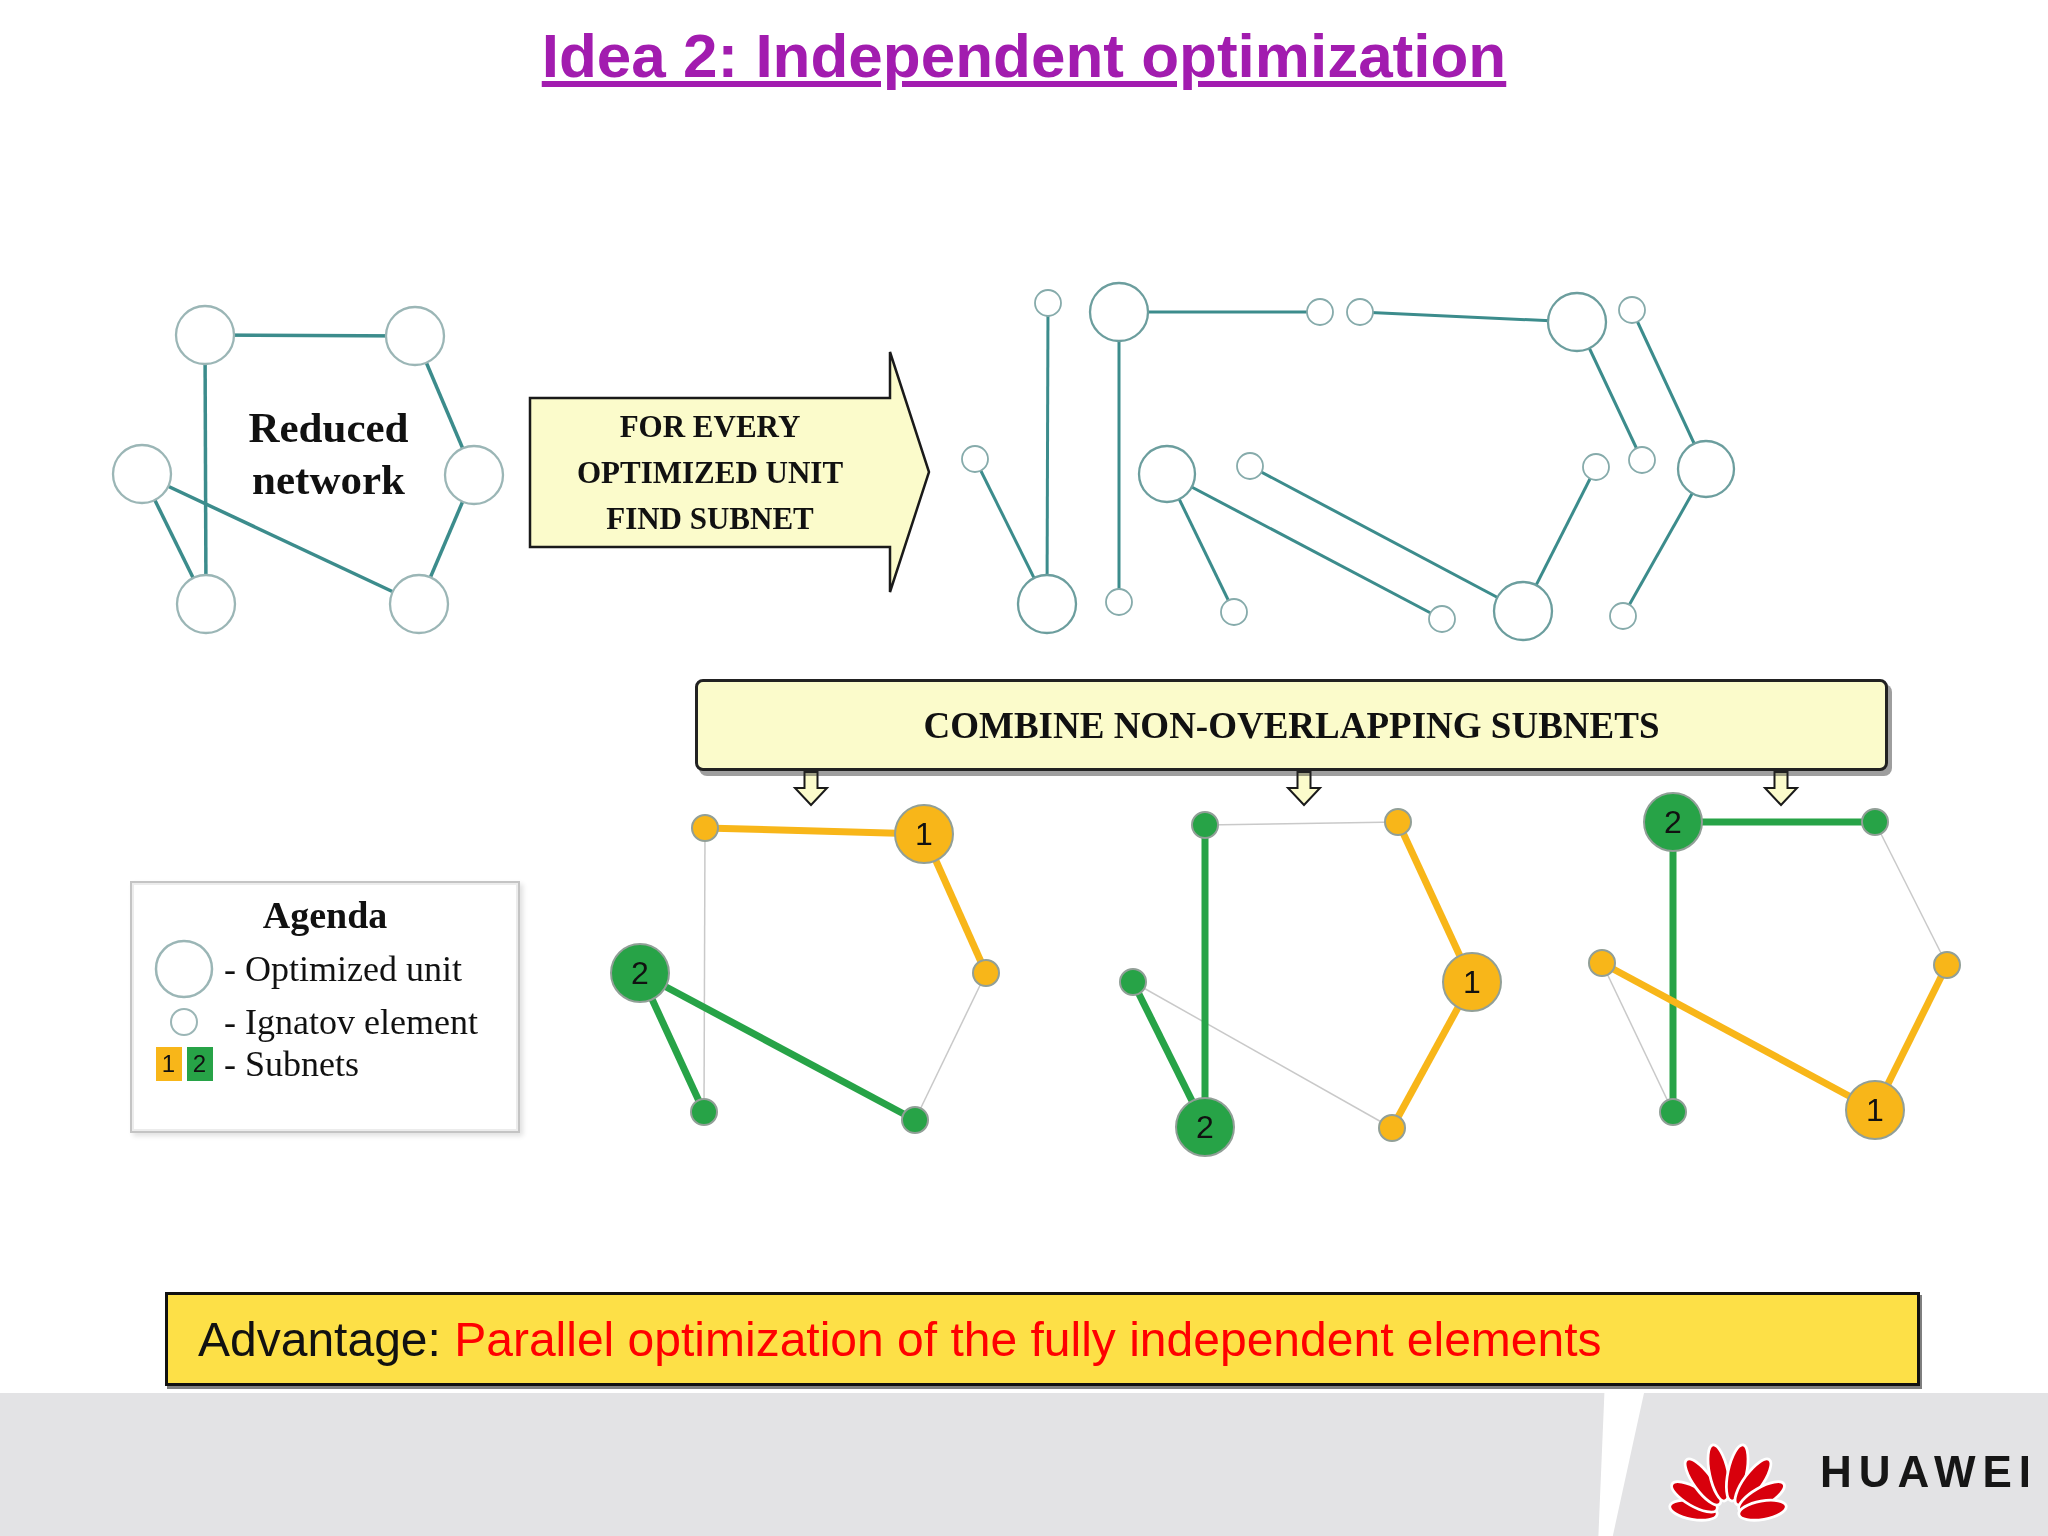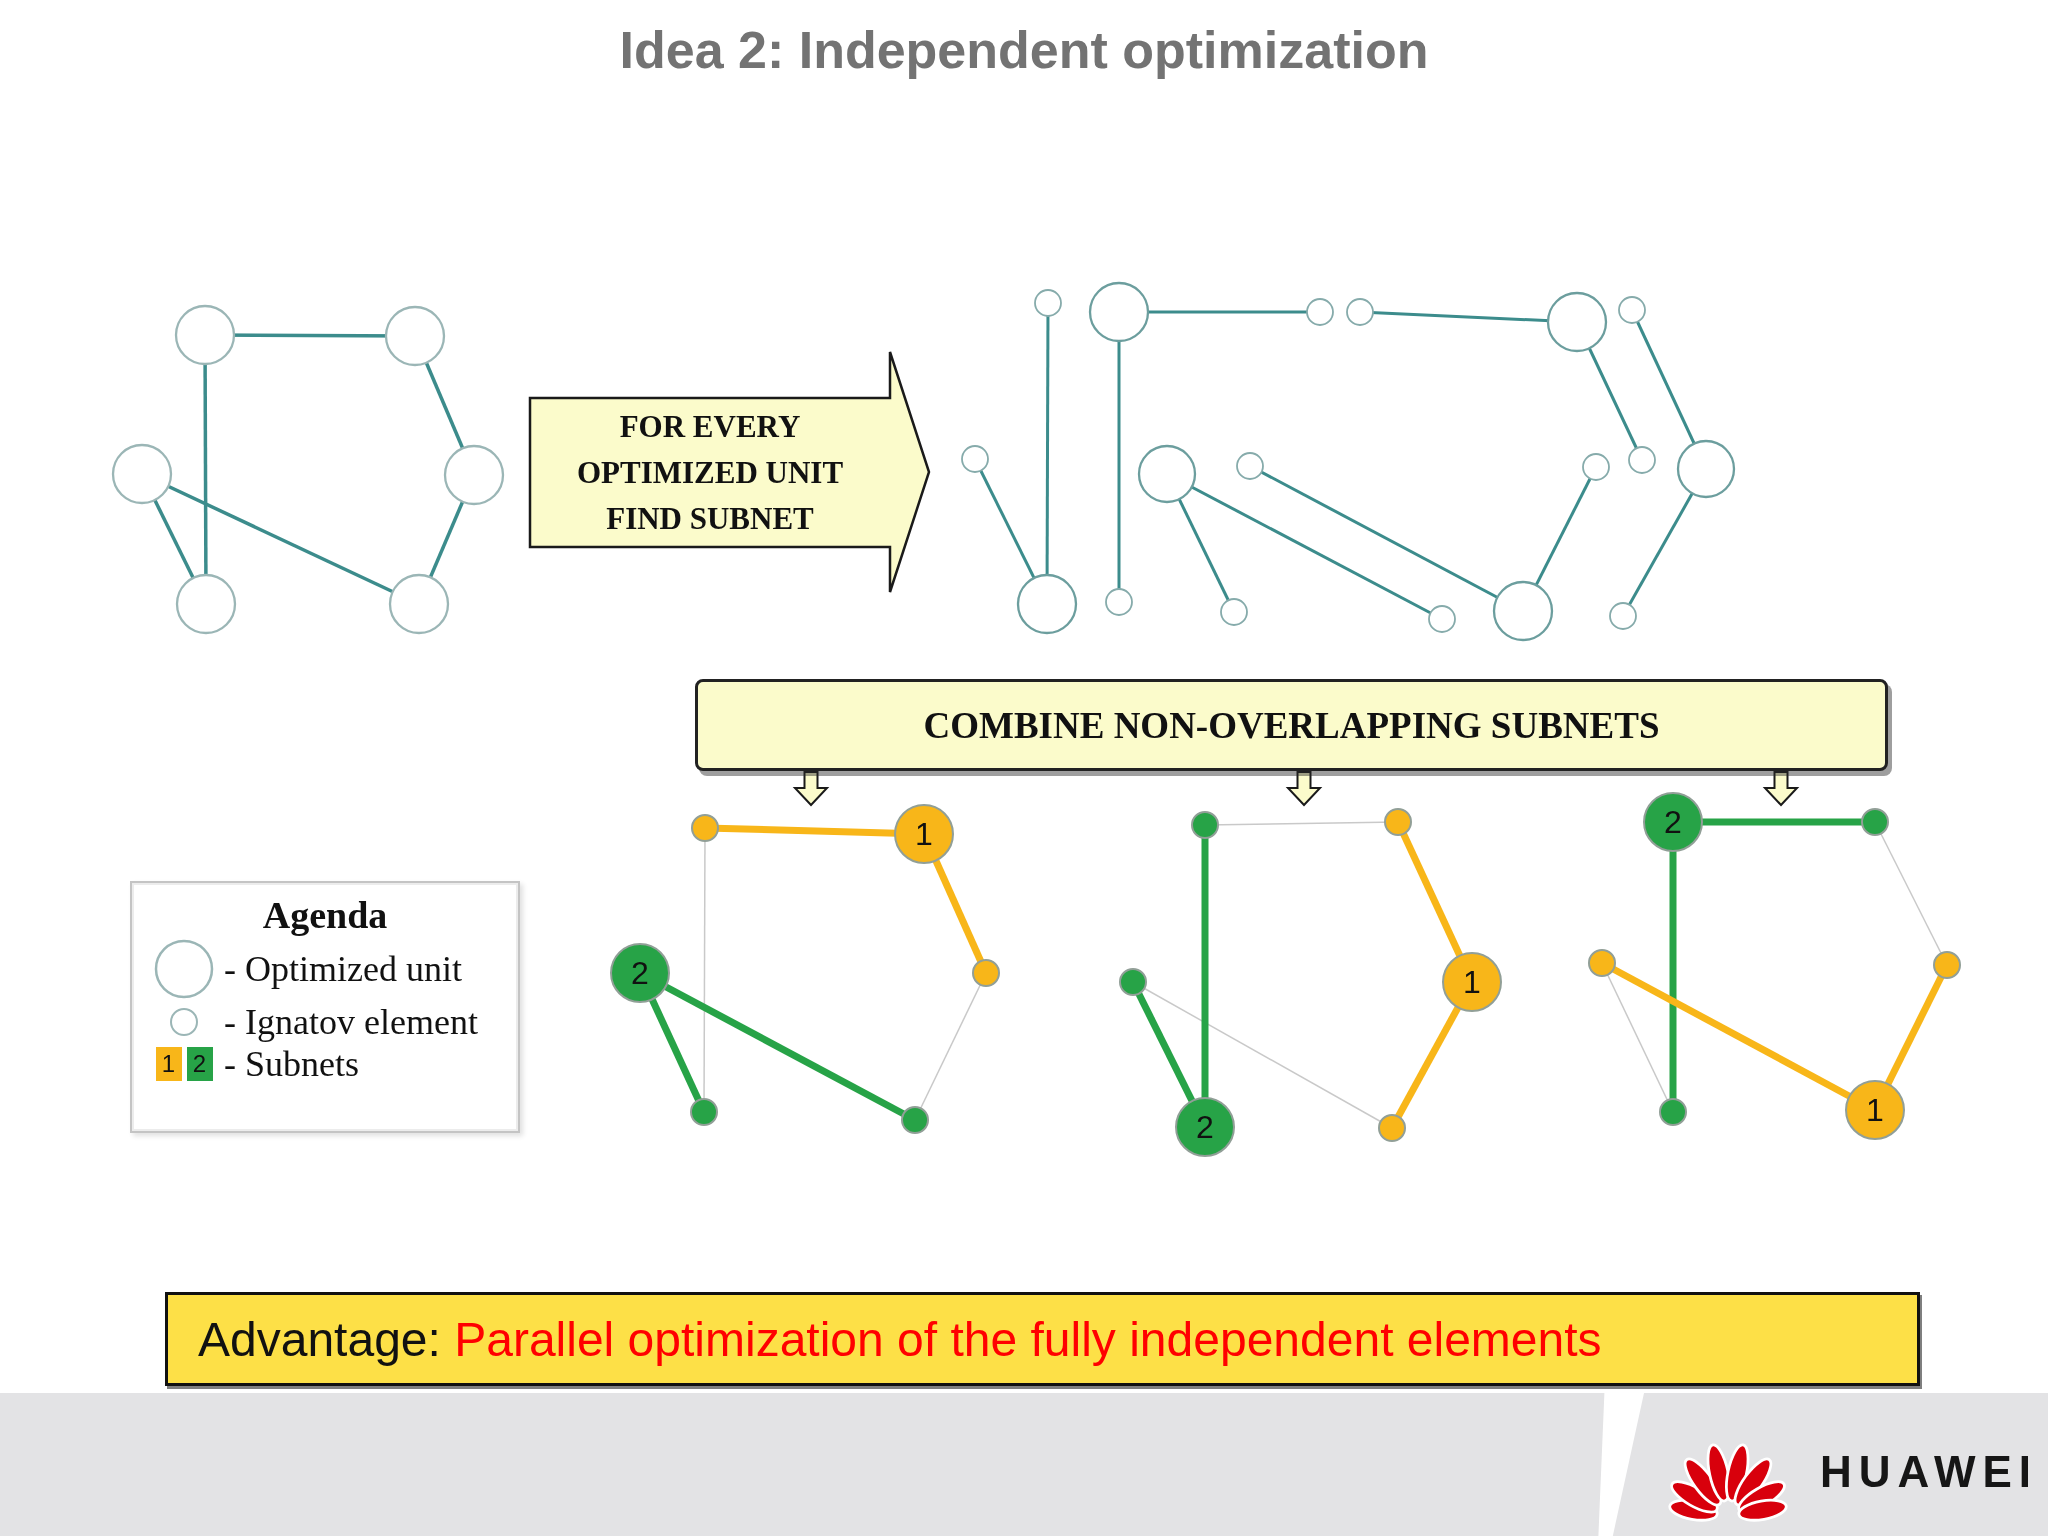--- a/index.html
+++ b/index.html
@@ -1,20 +1,20 @@
 <!DOCTYPE html>
 <html><head>
 <meta charset="utf-8">
 <style>
   html,body{margin:0;padding:0;background:#fff;}
   .slide{position:relative;width:2048px;height:1536px;background:#ffffff;overflow:hidden;
          font-family:"Liberation Sans",sans-serif;}
   .abs{position:absolute;}
-  .title{left:0;top:20px;width:2048px;text-align:center;font-size:52px;font-weight:bold;
-         color:#737373;letter-spacing:0;}
+  .title{left:0;top:20px;width:2048px;text-align:center;font-size:62px;font-weight:bold;
+         color:#a21caf;letter-spacing:0;text-decoration:underline;}
   #canvas{left:0;top:0;}
   .reduced-label{left:206px;top:402px;width:245px;text-align:center;
       font-family:"Liberation Serif",serif;font-weight:bold;font-size:43px;line-height:52px;color:#111;}
   .arrow-text{left:530px;top:404px;width:360px;text-align:center;
       font-family:"Liberation Serif",serif;font-weight:bold;font-size:31px;line-height:46px;color:#111;}
   .banner{left:695px;top:679px;width:1187px;height:86px;background:#FBFBCB;border:3px solid #222;
       border-radius:8px;box-shadow:4px 5px 0 rgba(40,40,40,0.45);
       font-family:"Liberation Serif",serif;font-weight:bold;font-size:37px;color:#111;
       display:flex;align-items:center;justify-content:center;}
   .legend{left:130px;top:848px;width:386px;height:248px;background:#fff;border:2px solid #c4c4c4;
@@ -131,20 +131,24 @@
       <circle cx="1875" cy="822" r="13" fill="#27A347" stroke="#919F97" stroke-width="2"></circle>
       <circle cx="1947" cy="965" r="13" fill="#F8B619" stroke="#919F97" stroke-width="2"></circle>
       <circle cx="1602" cy="963" r="13" fill="#F8B619" stroke="#919F97" stroke-width="2"></circle>
       <circle cx="1673" cy="1112" r="13" fill="#27A347" stroke="#919F97" stroke-width="2"></circle>
       <circle cx="1875" cy="1110" r="29" fill="#F8B619" stroke="#919F97" stroke-width="2"></circle>
       <text x="1875" y="1121" text-anchor="middle" font-size="32" font-family="&quot;Liberation Sans&quot;, sans-serif" fill="#111111">1</text>
     </svg>
 
   <div class="abs title">Idea 2: Independent optimization</div>
 
+  <div class="abs reduced-label">
+    <div>Reduced</div>
+    <div>network</div>
+  </div>
 
   <div class="abs arrow-text">
     <div>FOR EVERY</div>
     <div>OPTIMIZED UNIT</div>
     <div>FIND SUBNET</div>
   </div>
 
   <div class="abs banner">
     <span>COMBINE NON-OVERLAPPING SUBNETS</span>
   </div>

